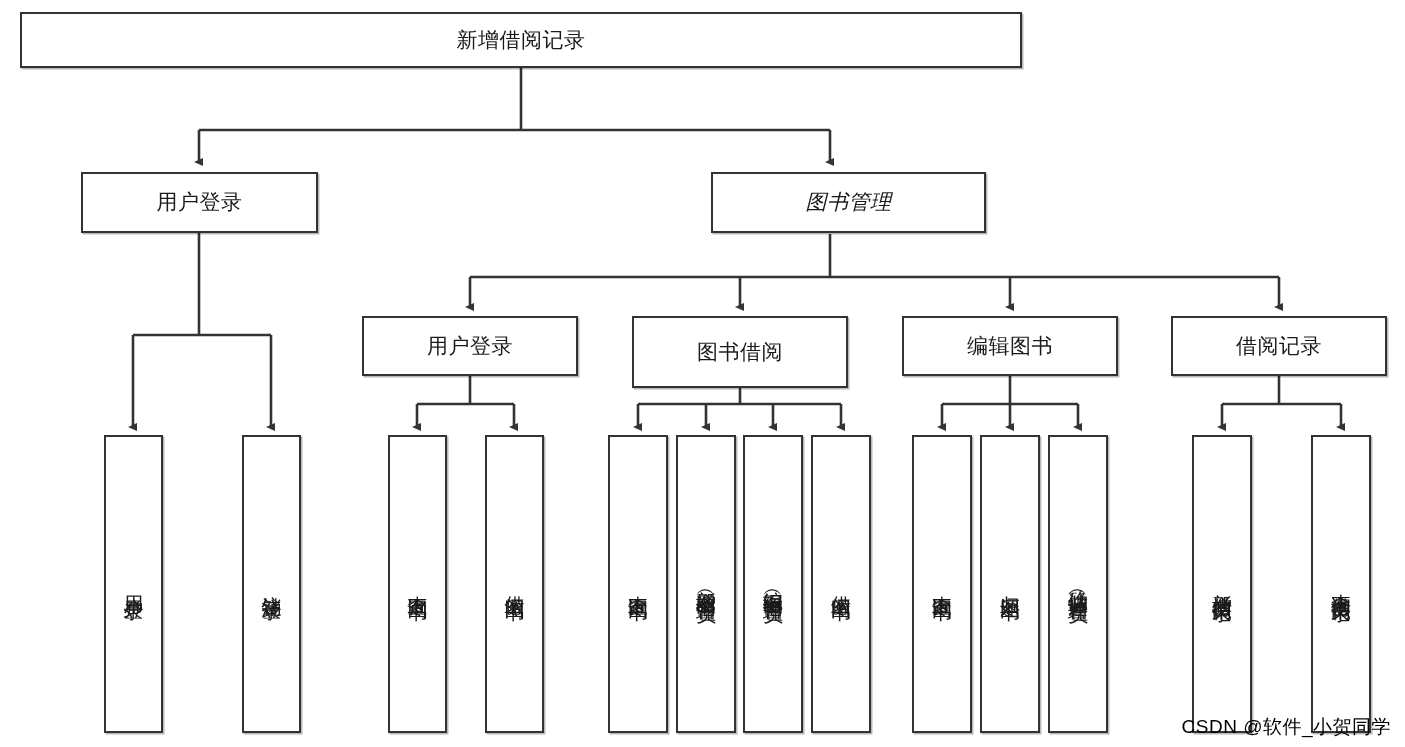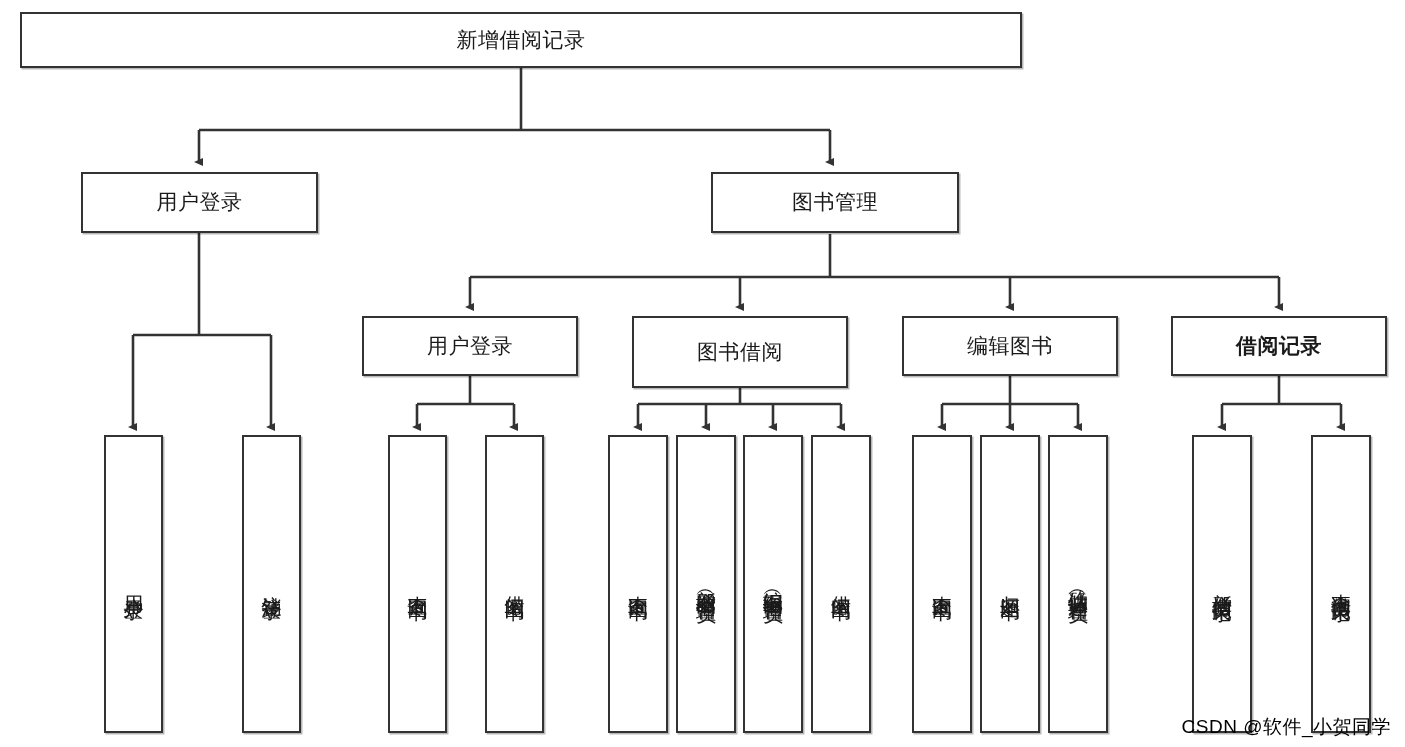--- a/index.html
+++ b/index.html
@@ -116,34 +116,34 @@
     </g>
   </svg>
 
   <div class="node" style="left:20px; top:12px; width:1002px; height:56px;">
     <span class="label">新增借阅记录</span>
   </div>
 
   <div class="node" style="left:81px; top:172px; width:237px; height:61px;">
     <span class="label">用户登录</span>
   </div>
-  <div class="node" style="left:711px; top:172px; width:248px; height:61px;">
+  <div class="node" style="left:711px; top:172px; width:275px; height:61px;font-style:italic;">
     <span class="label">图书管理</span>
   </div>
 
   <div class="node" style="left:362px; top:316px; width:216px; height:60px;">
     <span class="label">用户登录</span>
   </div>
   <div class="node" style="left:632px; top:316px; width:216px; height:72px;">
     <span class="label">图书借阅</span>
   </div>
   <div class="node" style="left:902px; top:316px; width:216px; height:60px;">
     <span class="label">编辑图书</span>
   </div>
-  <div class="node" style="left:1171px; top:316px; width:216px; height:60px;font-weight:bold;">
+  <div class="node" style="left:1171px; top:316px; width:216px; height:60px;">
     <span class="label">借阅记录</span>
   </div>
 
   <div class="node vertical" style="left:104px; top:435px; width:59px; height:298px;">
     <span class="label">用户登录</span>
   </div>
   <div class="node vertical" style="left:242px; top:435px; width:59px; height:298px;">
     <span class="label">注销登录</span>
   </div>
 

